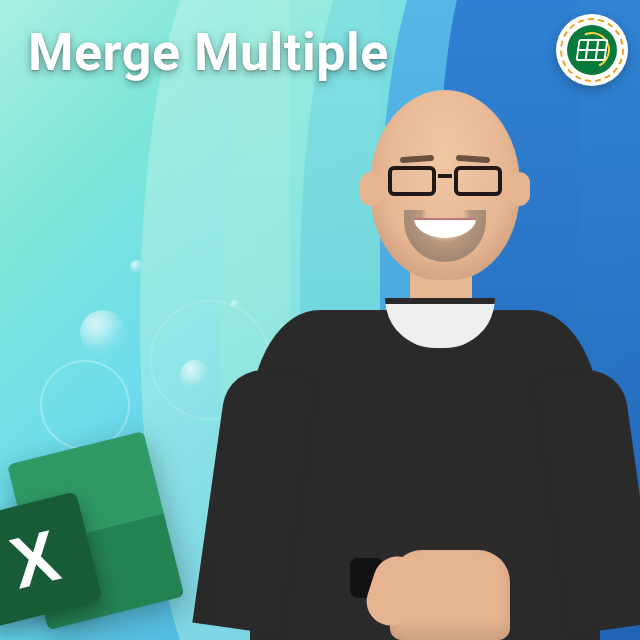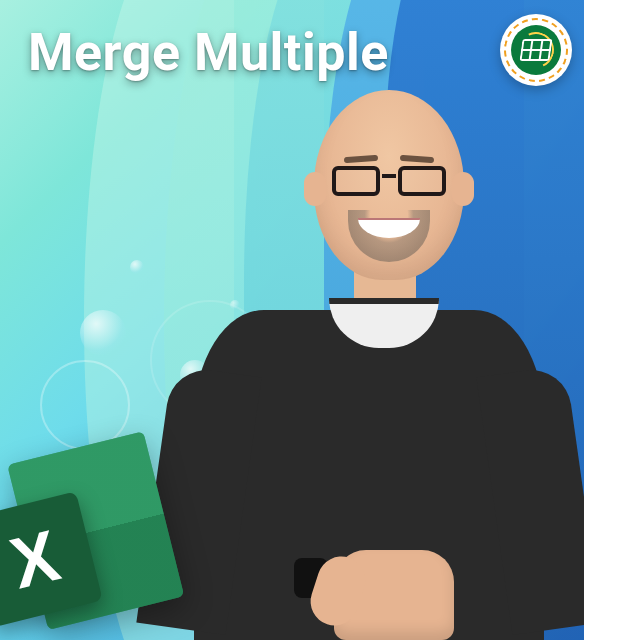--- a/index.html
+++ b/index.html
@@ -1,20 +1,20 @@
 <!DOCTYPE html>
 <html><head>
 <meta charset="utf-8">
 <style>
   * { margin: 0; padding: 0; box-sizing: border-box; }
   html, body { width: 640px; height: 640px; overflow: hidden; font-family: -apple-system, "Segoe UI", Roboto, Arial, sans-serif; }
 
   .stage {
     position: relative;
-    width: 584px;
+    width: 640px;
     height: 640px;
     background: linear-gradient(135deg, #a8f0e0 0%, #7ee6d9 20%, #6edceb 40%, #4fb8e6 70%, #2a7bd9 100%);
     overflow: hidden;
   }
 
   
   .wave {
     position: absolute;
     top: -80px;
     bottom: -80px;

